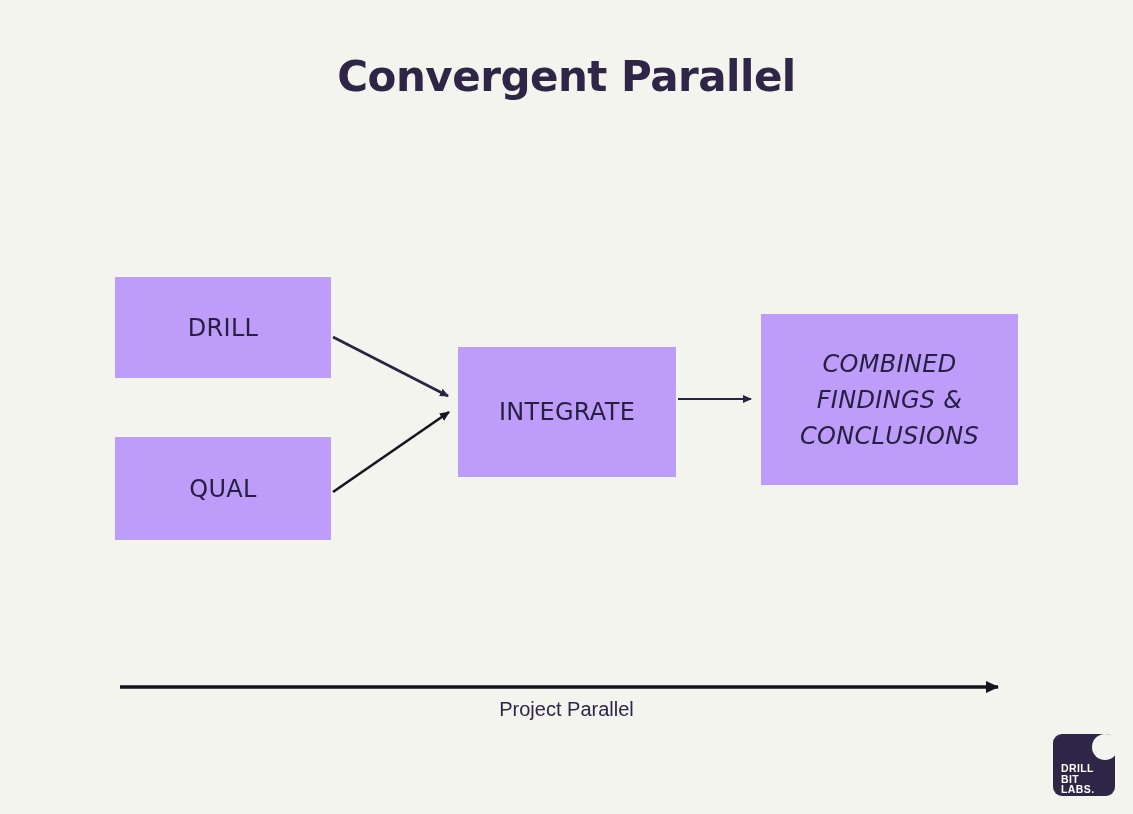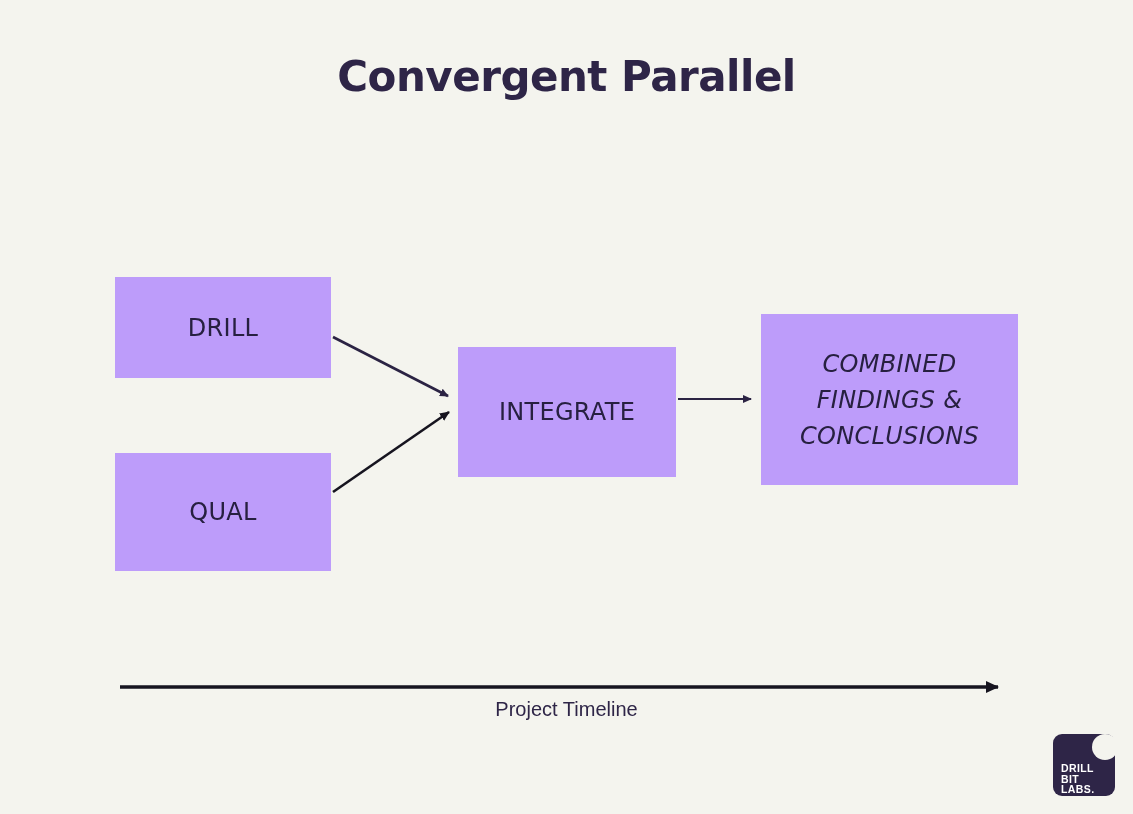--- a/index.html
+++ b/index.html
@@ -31,21 +31,21 @@
     color: #272040;
     display: flex;
     align-items: center;
     justify-content: center;
     text-align: center;
     font-size: 24px;
     font-weight: 500;
     letter-spacing: 0.3px;
   }
   .node-quant    { left: 115px; top: 277px; width: 216px; height: 101px; }
-  .node-qual     { left: 115px; top: 437px; width: 216px; height: 118px; margin-top: 16px; }
+  .node-qual     { left: 115px; top: 437px; width: 216px; height: 103px; }
   .node-integrate{ left: 458px; top: 347px; width: 218px; height: 130px; }
   .node-combined { left: 761px; top: 314px; width: 257px; height: 171px;
                    line-height: 36px; padding: 0 22px; box-sizing: border-box; font-style: italic; }
   .edges-svg {
     position: absolute;
     left: 0; top: 0;
     width: 1133px; height: 814px;
     pointer-events: none;
   }
   .timeline-label {
@@ -112,21 +112,21 @@
 
     <line x1="333" y1="337" x2="448" y2="396" stroke="#2b2343" stroke-width="2.6" marker-end="url(#arrow-purple)"></line>
 
     <line x1="333" y1="492" x2="449" y2="412" stroke="#16141f" stroke-width="2.6" marker-end="url(#arrow-black)"></line>
 
     <line x1="678" y1="399" x2="751" y2="399" stroke="#2b2343" stroke-width="2.2" marker-end="url(#arrow-purple)"></line>
 
     <line x1="120" y1="687" x2="998" y2="687" stroke="#16141f" stroke-width="3.5" marker-end="url(#arrow-timeline)"></line>
   </svg>
 
-  <div class="timeline-label">Project Timeline</div>
+  <div class="timeline-label">Project Parallel</div>
 
   <svg class="logo" viewBox="0 0 62 62">
     <defs>
       <mask id="logo-notch-mask">
         <rect x="0" y="0" width="62" height="62" fill="#fff"></rect>
         <circle cx="52" cy="13" r="13" fill="#000"></circle>
       </mask>
     </defs>
     <rect x="0" y="0" width="62" height="62" rx="9" fill="#2e2547" mask="url(#logo-notch-mask)"></rect>
     <text x="8" y="38">DRILL</text>

